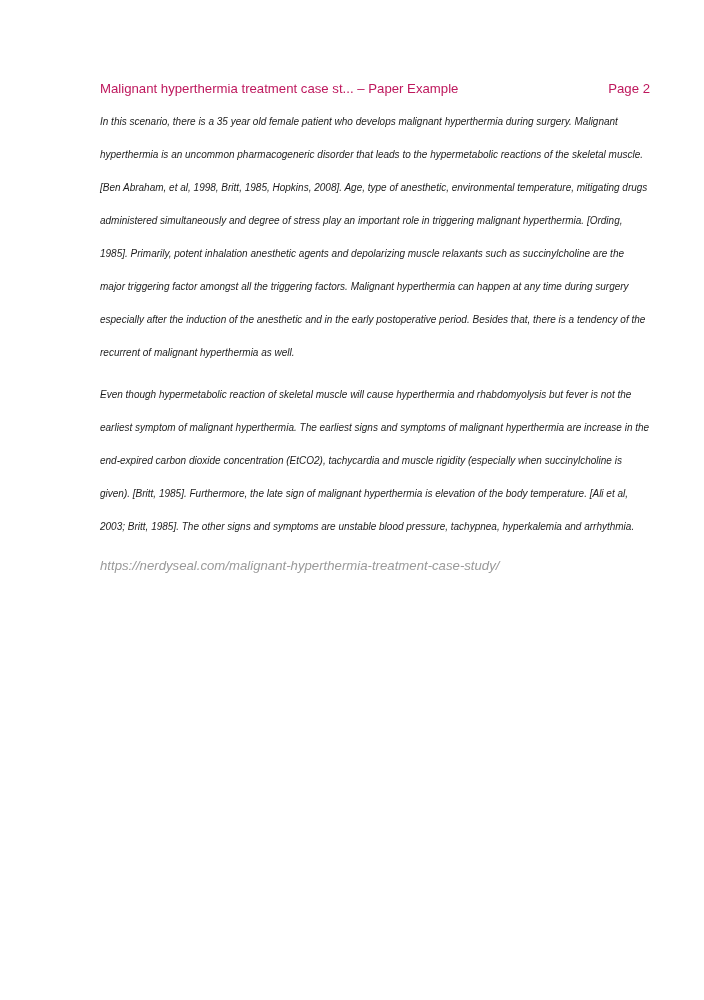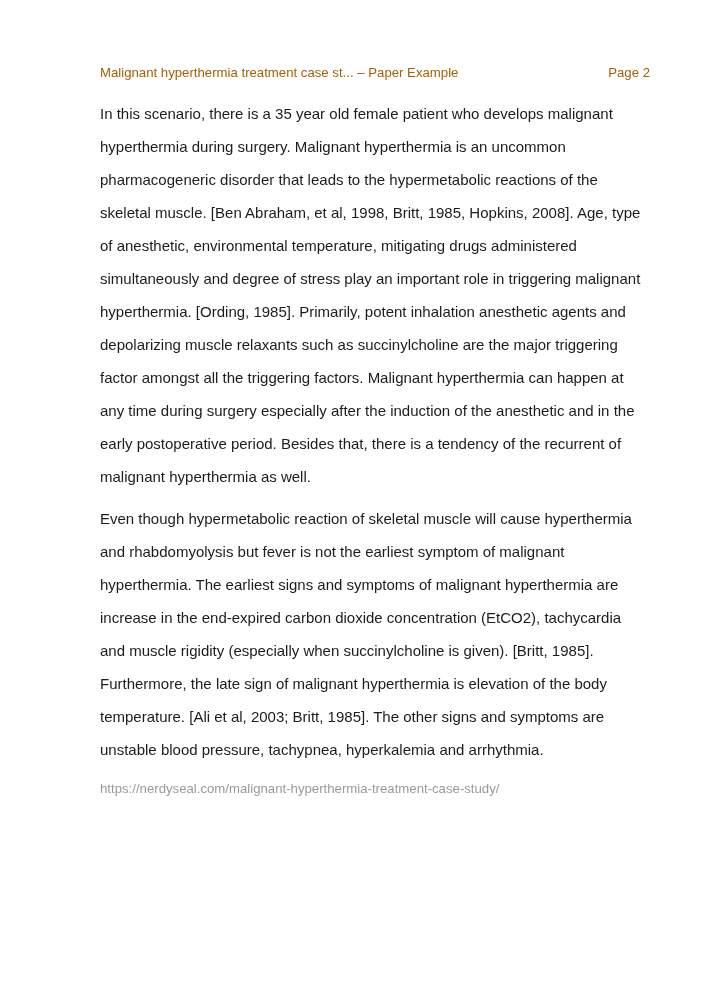--- a/index.html
+++ b/index.html
@@ -24,59 +24,61 @@
     padding: 0 54px 0 100px;
     overflow: hidden;
   }
 
   
   .doc-header {
     display: flex;
     align-items: baseline;
     justify-content: space-between;
     width: 550px;
-    padding-top: 28px;
-    color: #a16207;
+    padding-top: 44px;
+    color: #be185d;
     font-size: 13.2px;
     line-height: 17px;
     white-space: nowrap;
   }
   .doc-header .header-title {
     overflow: hidden;
     text-overflow: ellipsis;
   }
   .doc-header .header-page {
     flex: none;
     padding-left: 16px;
     margin-top: 36px;
   }
 
   
   .doc-body {
     width: 550px;
-    margin-top: 16px;
+    margin-top: 8px;
     color: #1c1c1c;
-    font-size: 15px;
+    font-size: 10px;
     line-height: 33px;
+    font-style: italic;
   }
   .doc-body p {
     margin: 0 0 9px 0;
   }
   .doc-body p:last-child {
     margin-bottom: 0;
   }
 
   
   .doc-footer {
     width: 550px;
     margin-top: 13px;
     color: #9a9a9a;
     font-size: 13.2px;
     line-height: 19px;
     word-break: break-all;
+    font-style: italic;
   }
 </style>
 </head>
 <body>
 
 <div class="page">
 
   <div class="doc-header">
     <span class="header-title">Malignant hyperthermia treatment case st... – Paper Example</span>
     <span class="header-page">Page 2</span>

